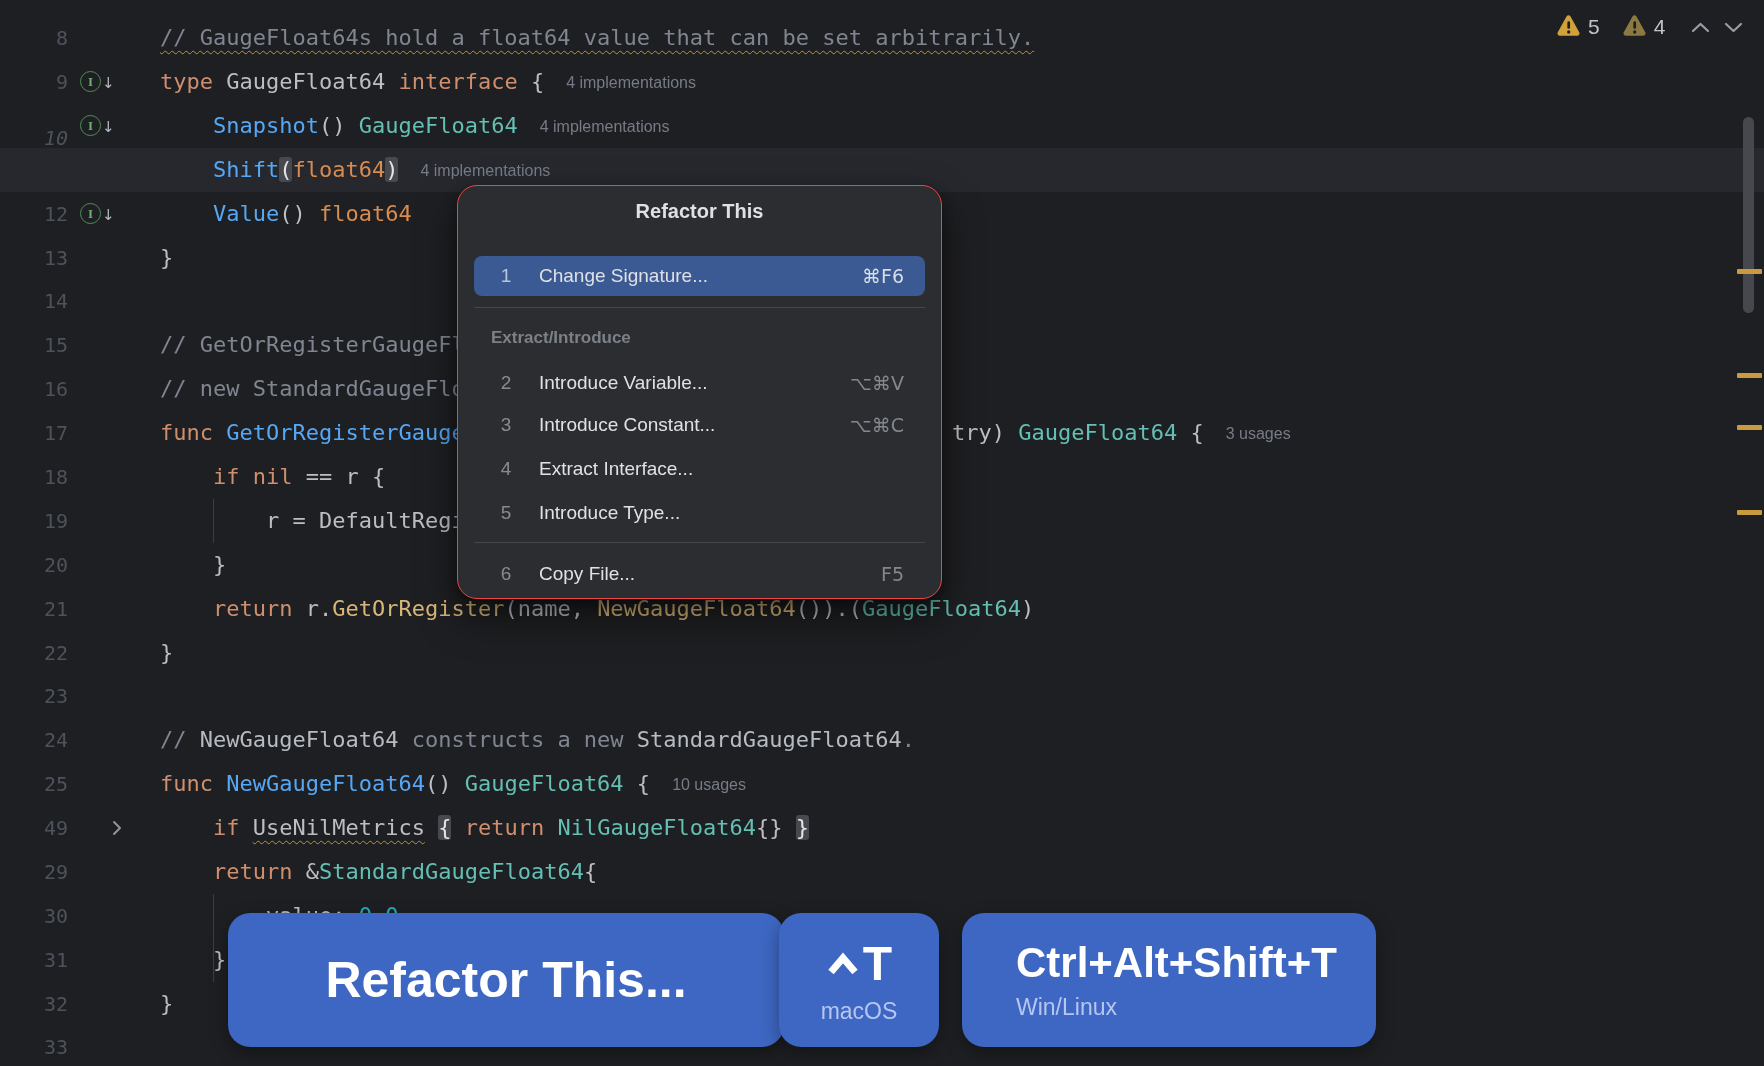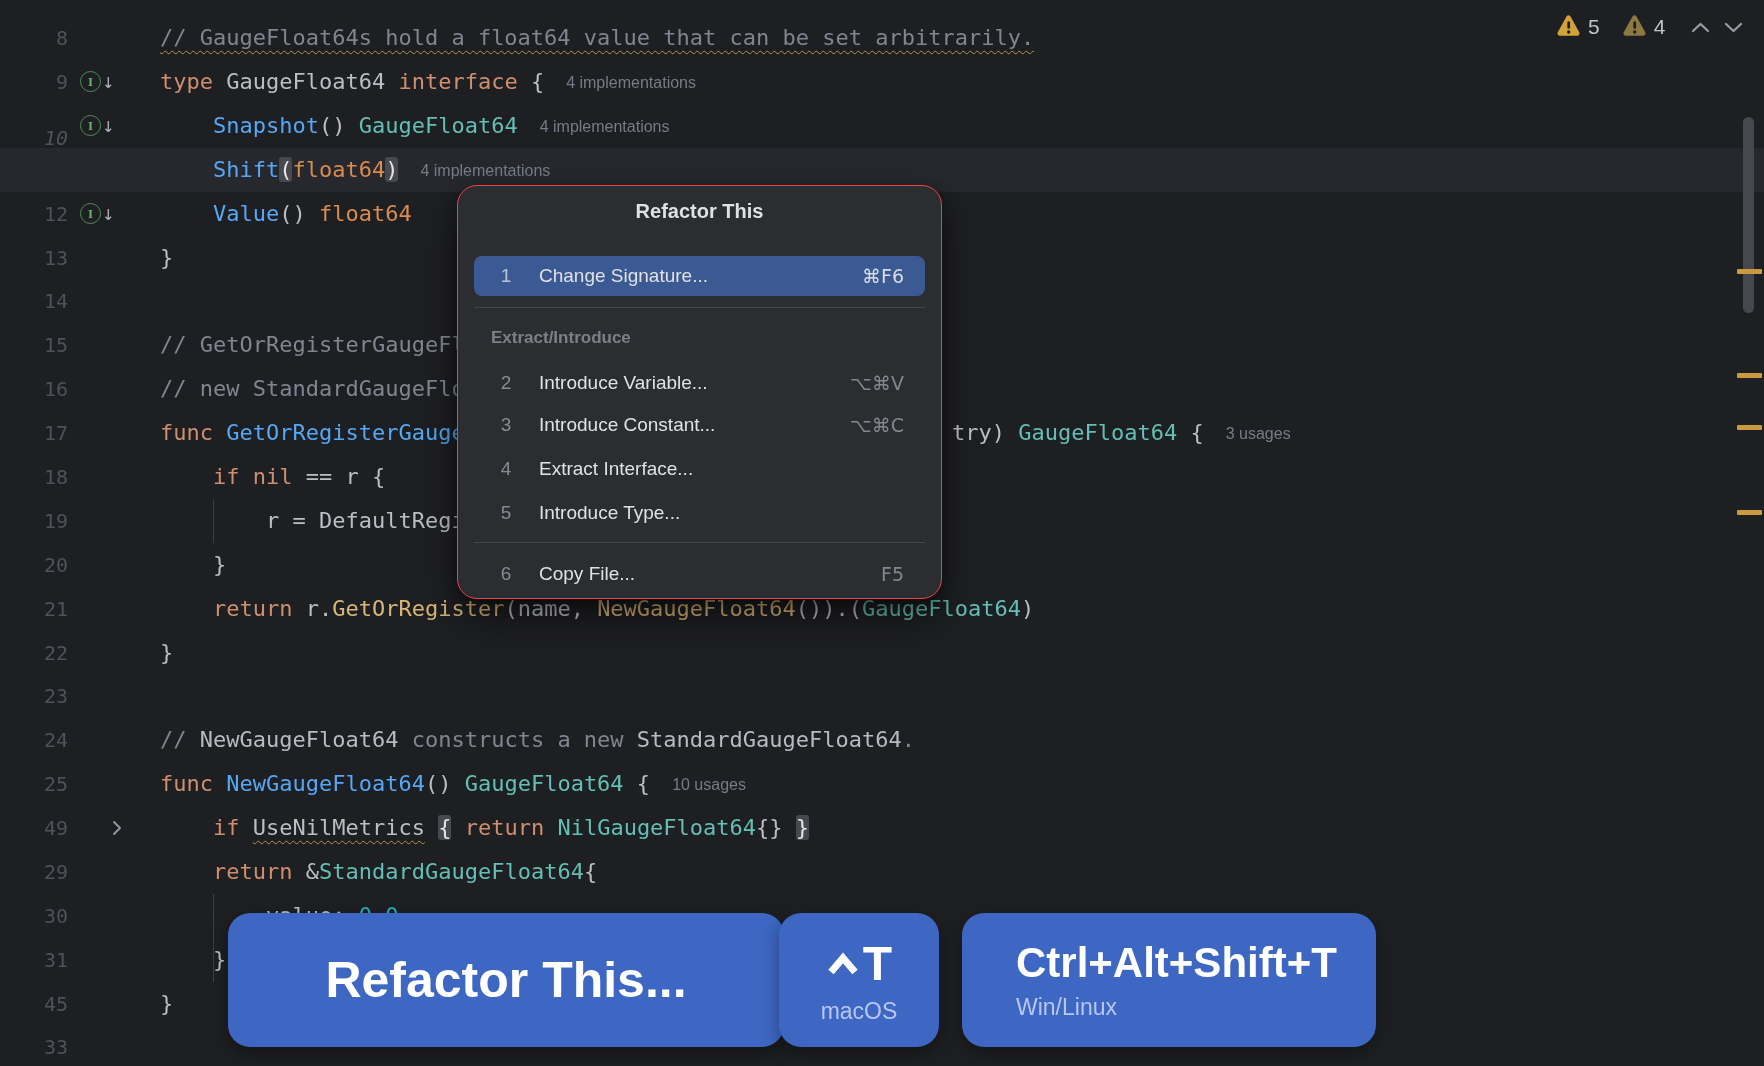--- a/index.html
+++ b/index.html
@@ -104,21 +104,21 @@
       <div class="gutter-num" style="top: 674px;">23</div>
       <div class="gutter-num" style="top: 718px;">24</div>
       <div class="gutter-num" style="top: 762px;">25</div>
       <div class="gutter-num" style="top: 806px;">49</div>
       <div class="fold-arrow" style="top: 806px;"><svg width="14" height="44" viewBox="0 0 14 44">
           <polyline points="4,16 10,22 4,28" fill="none" stroke="#8f949c" stroke-width="2" stroke-linecap="round" stroke-linejoin="round"></polyline>
         </svg></div>
       <div class="gutter-num" style="top: 850px;">29</div>
       <div class="gutter-num" style="top: 894px;">30</div>
       <div class="gutter-num" style="top: 938px;">31</div>
-      <div class="gutter-num" style="top: 982px;">45</div>
+      <div class="gutter-num" style="top: 982px;">32</div>
       <div class="gutter-num" style="top: 1025px;">33</div>
     </div>
   <div id="code-layer">
       <div class="code-line" style="top: 16px;">
         <span class="seg" style="left: 160px;"><span class="c-cm wavy">// GaugeFloat64s hold a float64 value that can be set arbitrarily.</span></span>
       </div>
       <div class="code-line" style="top: 60px;">
         <span class="seg" style="left: 160px;"><span class="c-kw">type </span><span class="c-pl">GaugeFloat64 </span><span class="c-kw">interface</span><span class="c-pl"> {</span><span class="hint">4 implementations</span></span>
       </div>
       <div class="code-line" style="top: 104px;">

